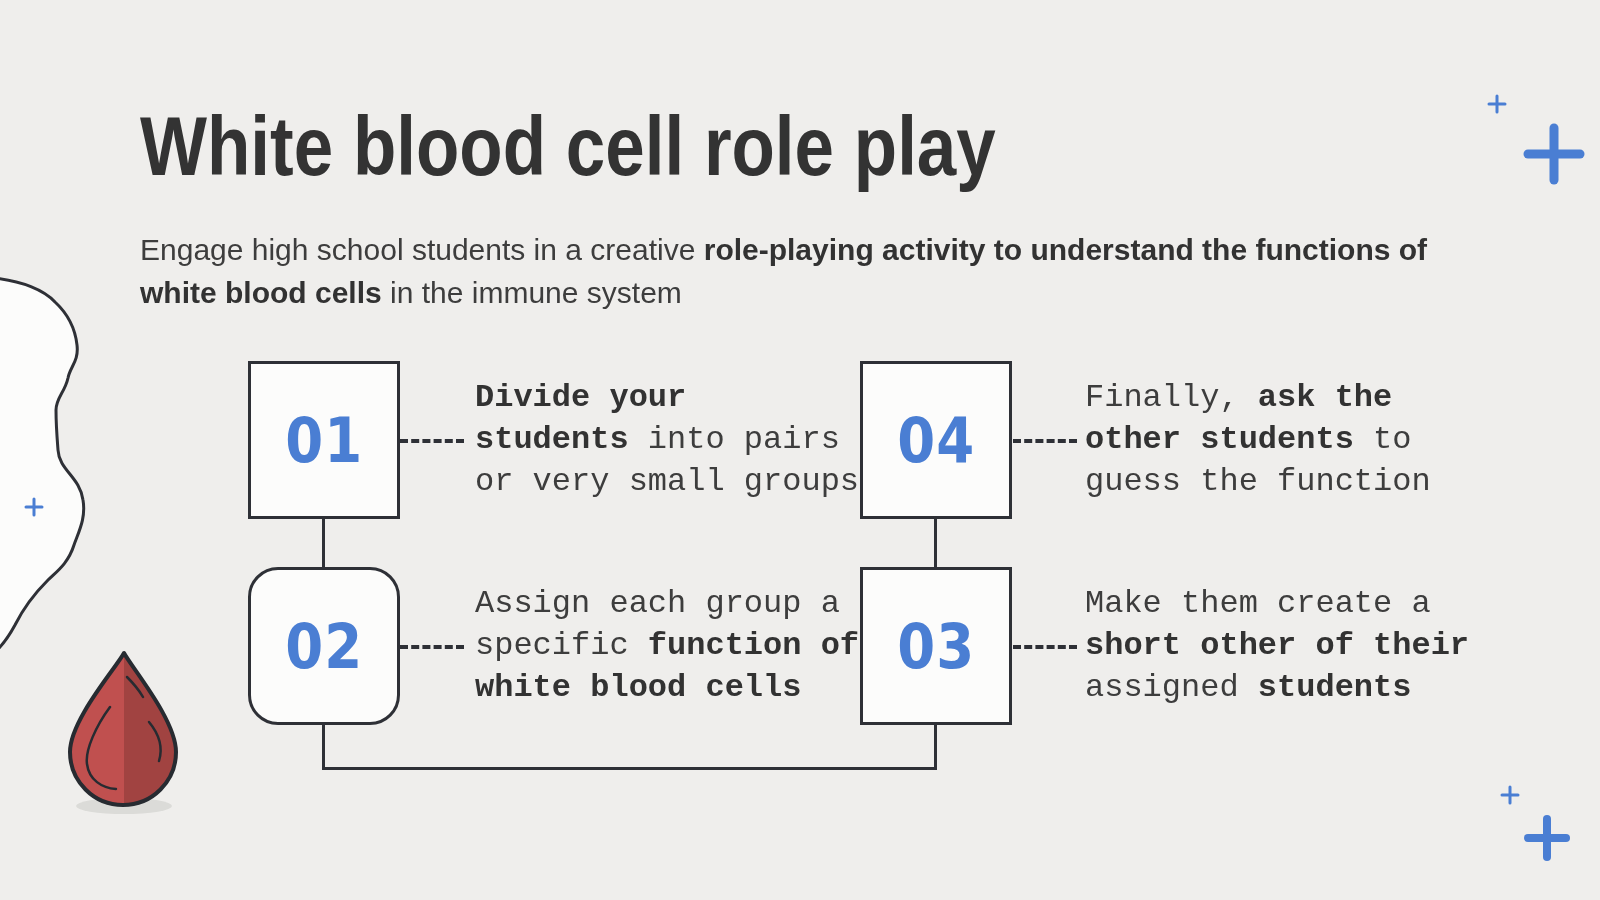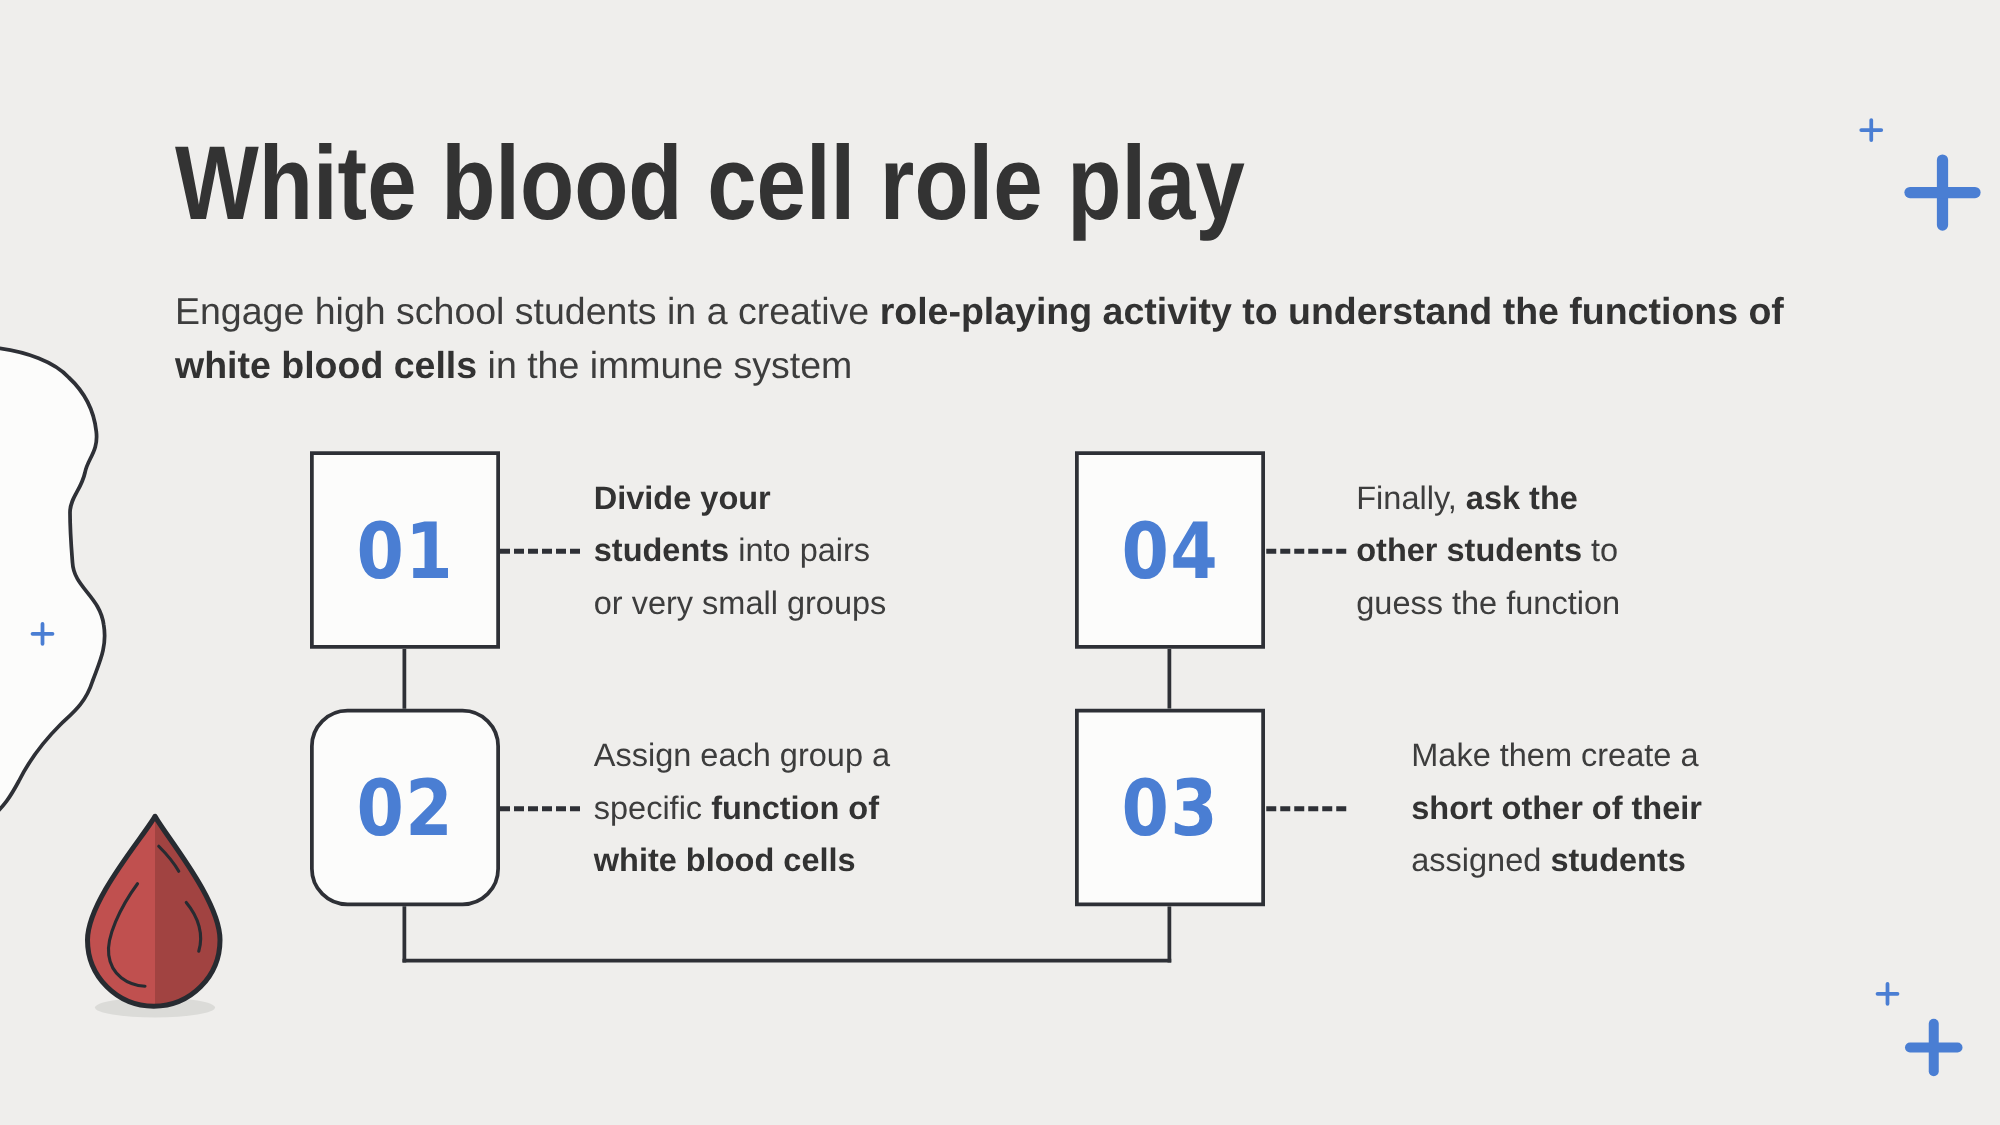--- a/index.html
+++ b/index.html
@@ -66,26 +66,26 @@
     border-left:3px solid var(--line-dark);
     border-right:3px solid var(--line-dark);
     border-bottom:3px solid var(--line-dark);
   }
   .dash{position:absolute;width:64px;height:0;border-top:4px dashed var(--line-dark);}
   .d1{left:400px;top:439px;}
   .d4{left:1013px;top:439px;}
   .d2{left:400px;top:645px;}
   .d3{left:1013px;top:645px;}
 
-  .steptext{position:absolute;font-size:26px;line-height:42px;color:var(--text-body);}
+  .steptext{position:absolute;font-size:32px;line-height:42px;color:var(--text-body);font-family:Liberation Mono, monospace;}
   .steptext .tline{white-space:nowrap;}
   .t1{left:475px;top:377px;}
   .t4{left:1085px;top:377px;}
   .t2{left:475px;top:583px;}
-  .t3{left:1129px;top:583px;}
+  .t3{left:1085px;top:583px;}
 </style>
 </head>
 <body>
 
 <div class="slide">
 
   <svg class="deco blob-svg" width="95" height="410" viewBox="0 0 95 410">
     <path class="blob-path" d="M -6 28
       C 22 31, 44 40, 55 52
       C 68 64, 75 77, 77 95

